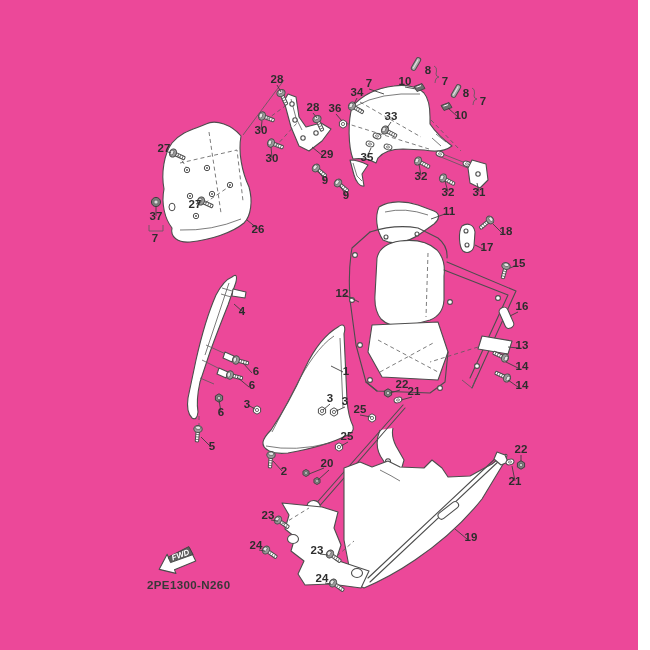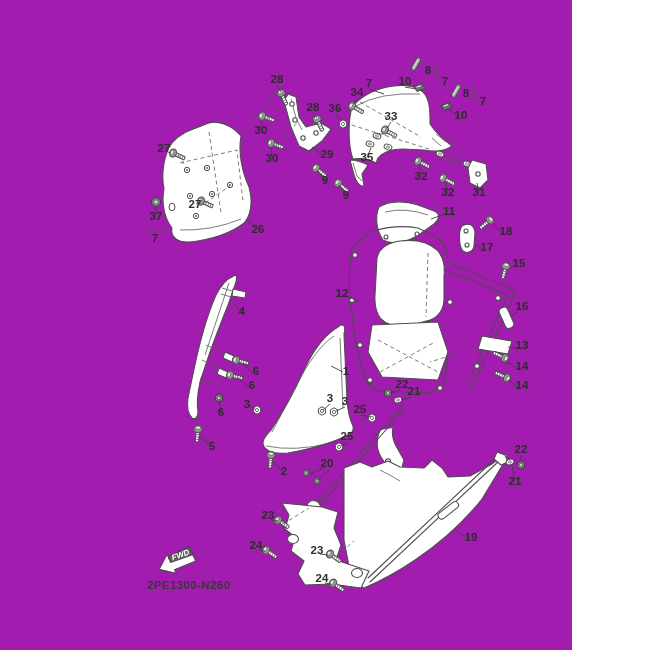--- a/index.html
+++ b/index.html
@@ -1,16 +1,16 @@
 <!DOCTYPE html>
 <html><head>
 <meta charset="utf-8">
 <style>
   html,body{margin:0;padding:0;background:#fff;}
-  .stage{position:relative;width:572px;height:650px;background:#a21caf;overflow:hidden;
+  .stage{position:relative;width:638px;height:650px;background:#ec4899;overflow:hidden;
          font-family:"Liberation Sans",sans-serif;}
   svg{display:block}
   .ln{stroke:#4d4d4d;stroke-width:1.1;fill:none;stroke-linejoin:round;stroke-linecap:round;}
   .lnf{stroke:#4d4d4d;stroke-width:1.1;fill:#ffffff;stroke-linejoin:round;}
   .thin{stroke:#5a5a5a;stroke-width:.8;fill:none;}
   .dash{stroke:#5a5a5a;stroke-width:.8;fill:none;stroke-dasharray:4 3;}
   .ldr{stroke:#3f3f3f;stroke-width:.9;fill:none;}
   .co{font:600 11.5px "Liberation Sans",sans-serif;fill:#2d2d2d;text-anchor:middle;}
   .code{font:600 11.5px "Liberation Sans",sans-serif;fill:#383838;letter-spacing:.4px;}
   .fwd{font:italic 700 8px "Liberation Sans",sans-serif;fill:#ffffff;text-anchor:middle;}

